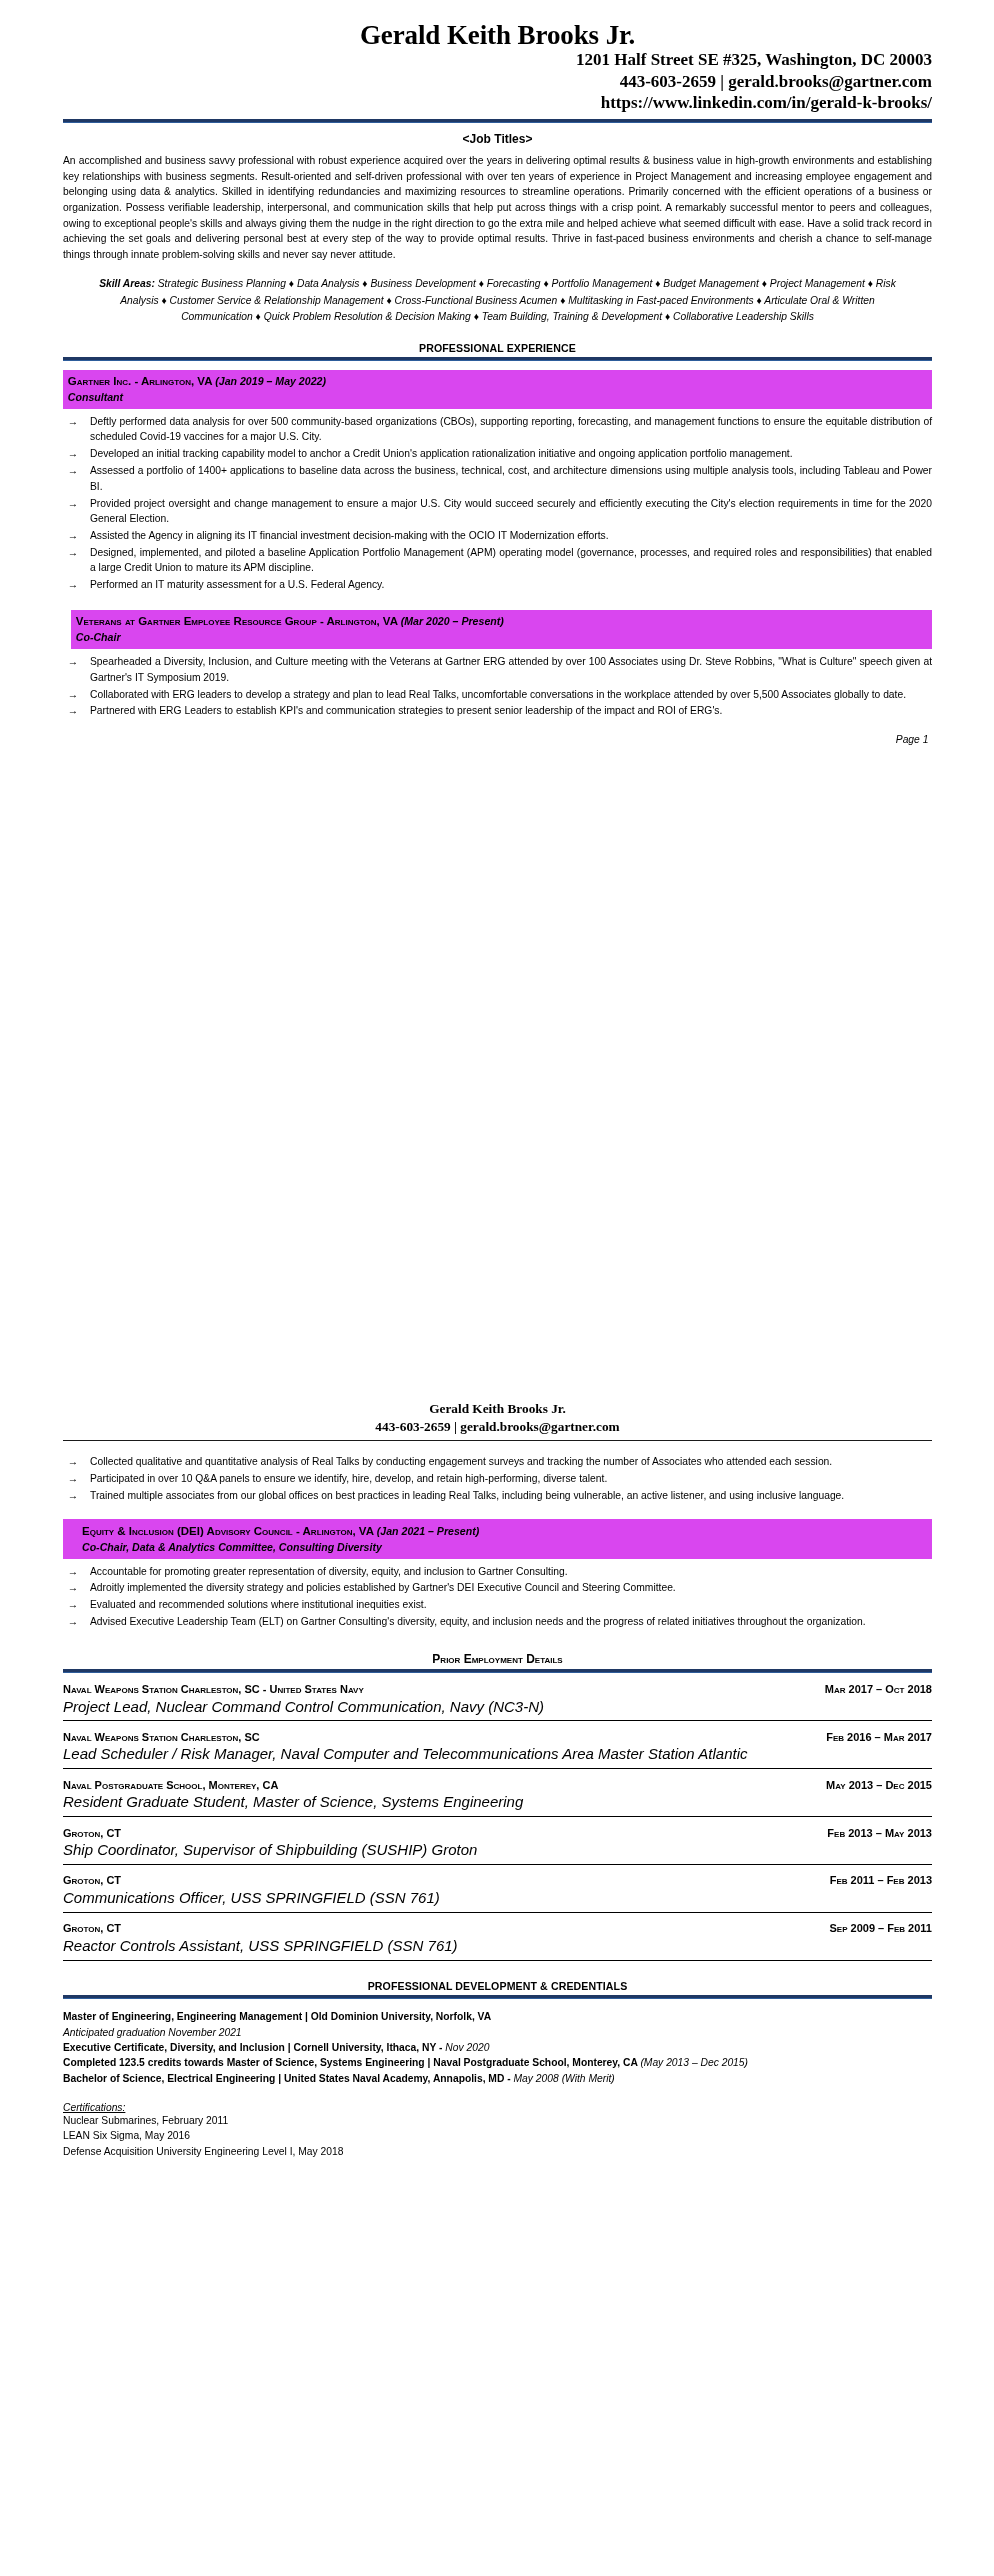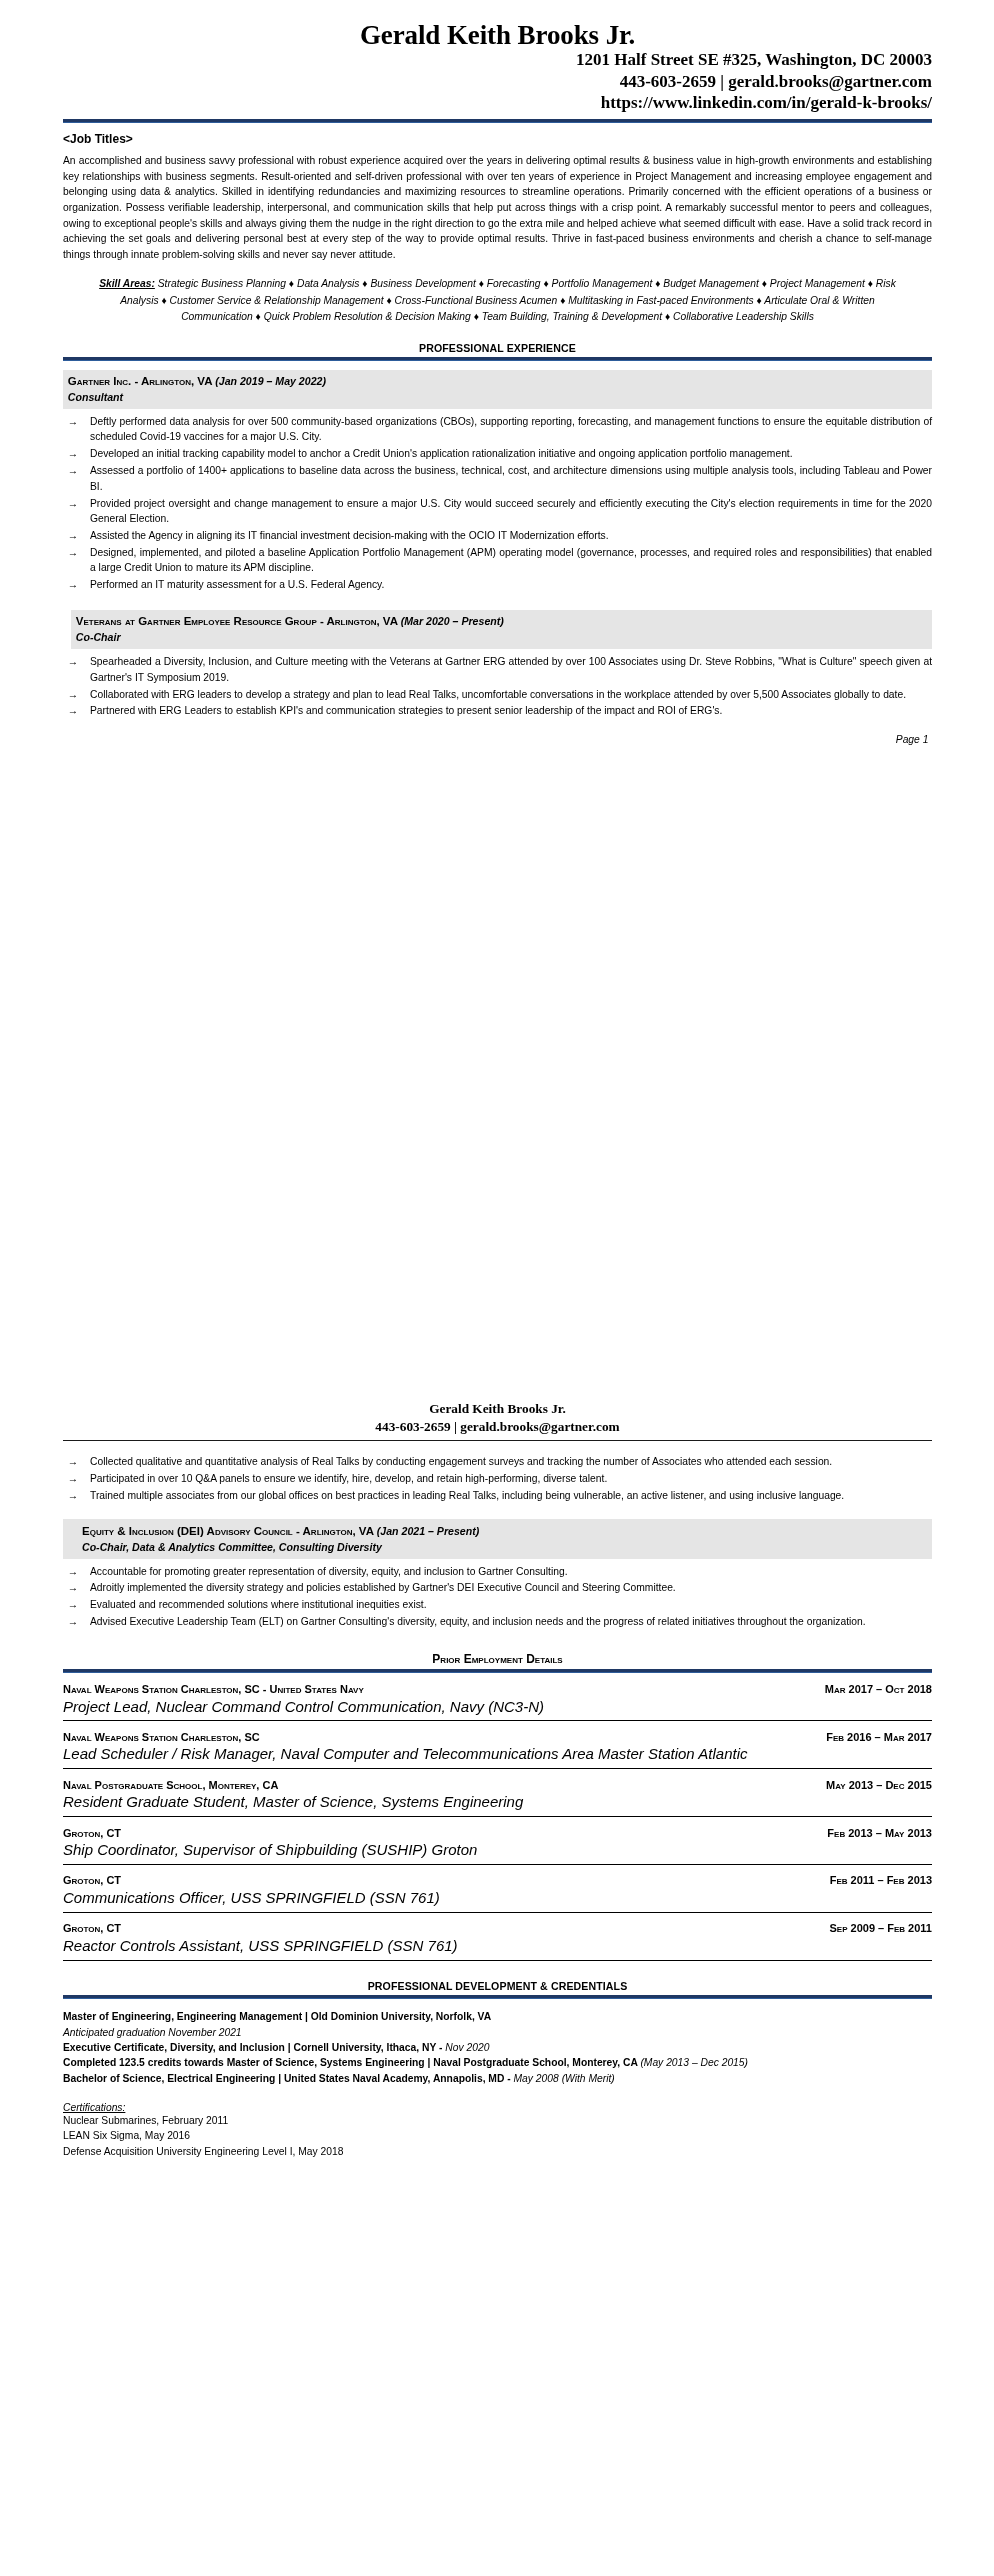--- a/index.html
+++ b/index.html
@@ -43,21 +43,21 @@
     line-height:0;
   }
   .rule-black {
     margin-top:4.2px;
     border-top:1.8px solid #1a1a1a;
     height:0; font-size:0; line-height:0;
   }
 
   
   .job-titles {
-    text-align:left;
+    text-align:center;
     font-weight:bold;
     font-size:12px;
     margin-top:9px;
   }
 
   
   .summary {
     margin-top:6.6px;
     font-size:10.3px;
     line-height:1.52;
@@ -68,21 +68,20 @@
   .skills {
     margin-top:13.3px;
     padding:0 22px;
     font-style:italic;
     font-size:10.3px;
     line-height:1.62;
     text-align:center;
   }
   .skills .lbl {
     font-weight:bold;
-    text-decoration:underline;
   }
 
   
   .section-head {
     margin-top:15.7px;
     text-align:center;
     font-weight:bold;
     font-size:10.6px;
     letter-spacing:0.1px;
   }
@@ -93,21 +92,21 @@
   }
   .section-rule {
     margin-top:3.6px;
     border-top:3px solid #1F3864;
     border-bottom:1.8px solid #2E5D9B;
     height:0; font-size:0; line-height:0;
   }
 
   
   .job-bar {
-    background:#e5e5e5;
+    background:#d946ef;
     padding:4.2px 4.8px 4.8px 4.8px;
     margin-top:8.4px;
   }
   .job-bar .org {
     font-variant:small-caps;
     font-weight:bold;
     font-size:11.5px;
     line-height:1.3;
   }
   .job-bar .org .dates {

